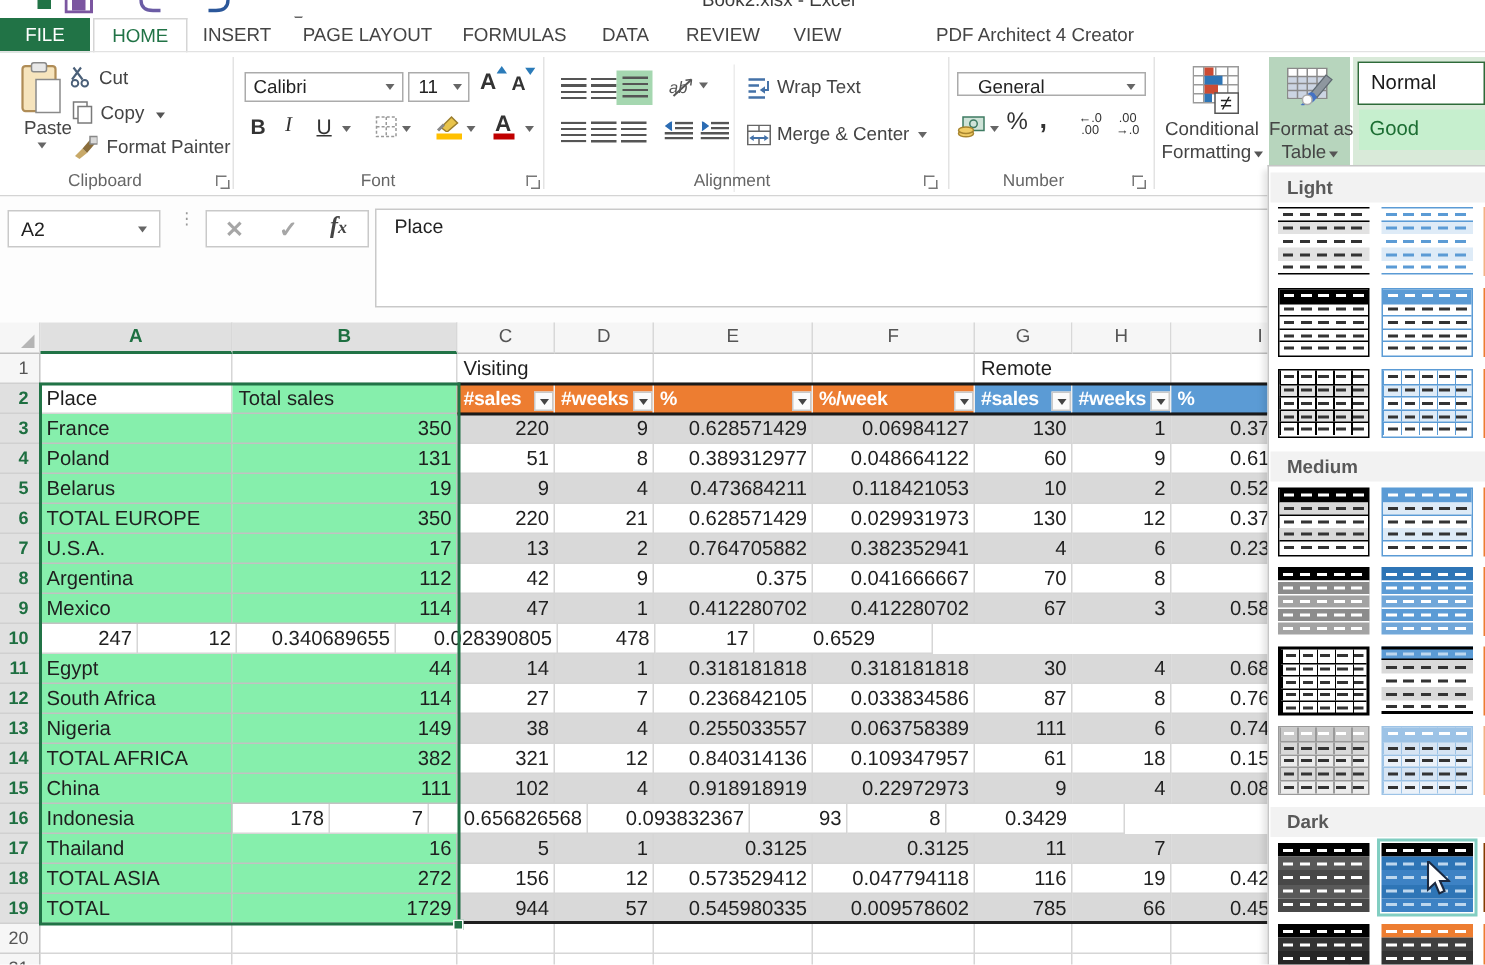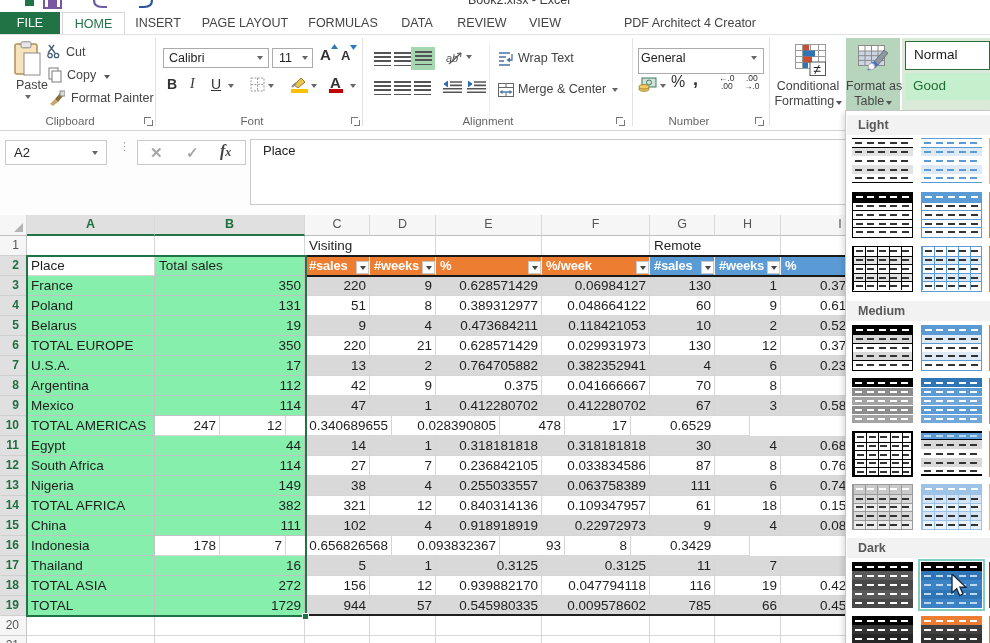--- a/index.html
+++ b/index.html
@@ -206,21 +206,21 @@
       <rect x="0.5" y="0.5" width="15" height="13" fill="#fff" stroke="#666"></rect>
       <path d="M0.5 4.5 H15.5 M8 0.5 V4.5 M8 9.5 V13.5 M8 9.5" stroke="#666"></path>
       <path d="M3 9 H13" stroke="#4472a8" stroke-width="1.4"></path>
       <path d="M4.5 7 L1.5 9 L4.5 11 M11.5 7 L14.5 9 L11.5 11" fill="#4472a8"></path>
     </svg>
   <div class="rtext" style="left:518px;top:47px">Merge &amp; Center</div>
   <div class="ric" style="left:612px;top:53px">
       <span class="arrow-dn"></span>
     </div>
 
-  <div class="combo" style="left:638px;top:13px;width:126px;height:26px;line-height:18px;padding-left:2px">General<span class="arrow-dn" style="position:absolute;right:6px;top:7px"></span></div>
+  <div class="combo" style="left:638px;top:13px;width:126px;height:16px;line-height:18px;padding-left:13px">General<span class="arrow-dn" style="position:absolute;right:6px;top:7px"></span></div>
   <svg class="ric" style="left:638px;top:41px" width="19" height="16" viewBox="0 0 19 16">
       <rect x="4" y="2" width="14" height="9" fill="#cfe3d8" stroke="#3e7b62"></rect>
       <circle cx="11" cy="6.5" r="2.5" fill="none" stroke="#3e7b62"></circle>
       <ellipse cx="6" cy="13" rx="5" ry="2.2" fill="#f0cc66" stroke="#a8852e"></ellipse>
       <ellipse cx="6" cy="10.8" rx="5" ry="2.2" fill="#f0cc66" stroke="#a8852e"></ellipse>
     </svg>
   <div class="ric" style="left:660px;top:49px">
       <span class="arrow-dn"></span>
     </div>
   <div class="rtext" style="left:671px;top:38px;font-size:16px;color:#333">%</div>
@@ -397,21 +397,20 @@
       <div class="c cB tr sl">114</div>
       <div class="c cC tr gy">47</div>
       <div class="c cD tr gy">1</div>
       <div class="c cE tr gy">0.412280702</div>
       <div class="c cF tr gy">0.412280702</div>
       <div class="c cG tr gy">67</div>
       <div class="c cH tr gy">3</div>
       <div class="c cI gy" style="padding-left:39px">0.5829</div>
     </div>
 <div class="row">
-      <div class="c cA tl sl">TOTAL AMERICAS</div>
       <div class="c cC tr">247</div>
       <div class="c cD tr">12</div>
       <div class="c cE tr">0.340689655</div>
       <div class="c cF tr">0.028390805</div>
       <div class="c cG tr">478</div>
       <div class="c cH tr">17</div>
       <div class="c cI" style="padding-left:39px">0.6529</div>
     </div>
 <div class="row">
       <div class="c cA tl sl">Egypt</div>
@@ -487,21 +486,21 @@
       <div class="c cF tr gy">0.3125</div>
       <div class="c cG tr gy">11</div>
       <div class="c cH tr gy">7</div>
       <div class="c cI gy"></div>
     </div>
 <div class="row">
       <div class="c cA tl sl">TOTAL ASIA</div>
       <div class="c cB tr sl">272</div>
       <div class="c cC tr">156</div>
       <div class="c cD tr">12</div>
-      <div class="c cE tr">0.939882170</div>
+      <div class="c cE tr">0.573529412</div>
       <div class="c cF tr">0.047794118</div>
       <div class="c cG tr">116</div>
       <div class="c cH tr">19</div>
       <div class="c cI" style="padding-left:39px">0.4229</div>
     </div>
 <div class="row">
       <div class="c cA tl sl">TOTAL</div>
       <div class="c cB tr sl">1729</div>
       <div class="c cC tr gy">944</div>
       <div class="c cD tr gy">57</div>

